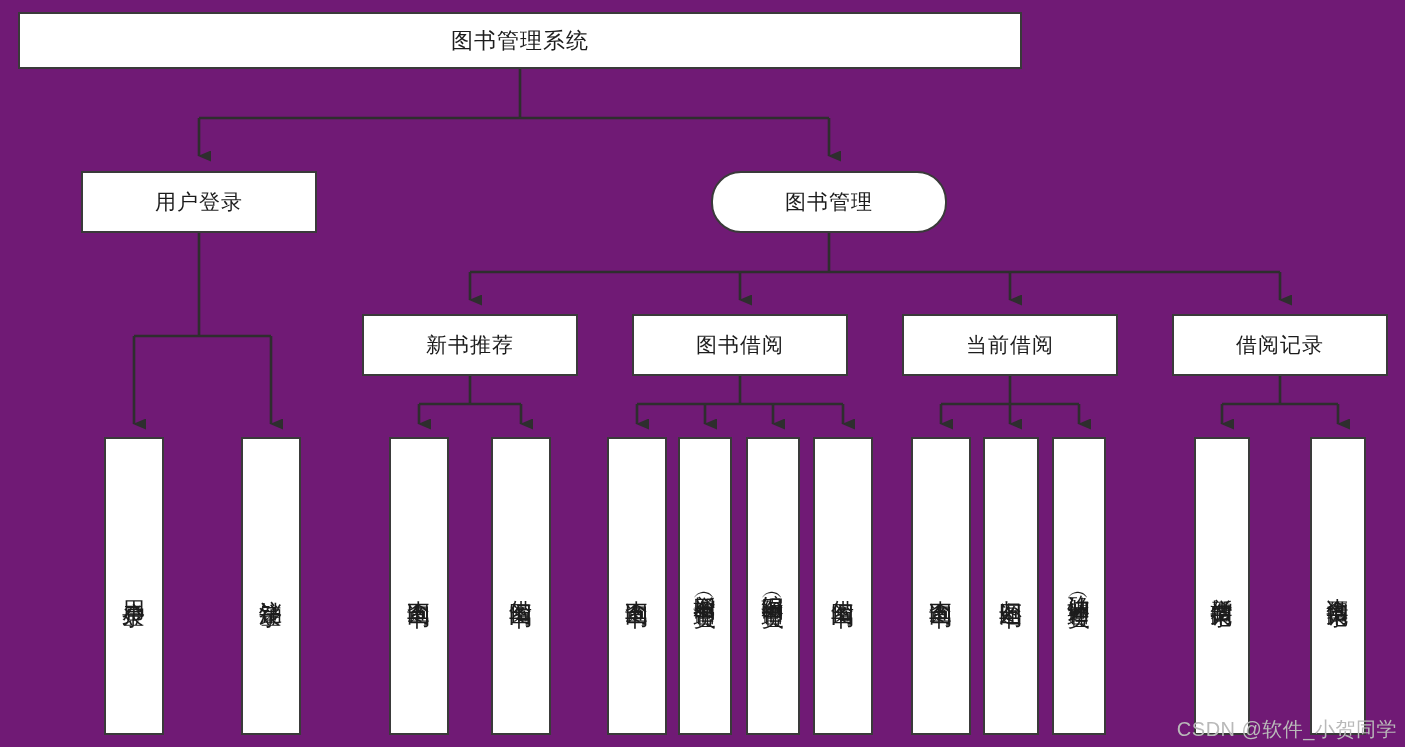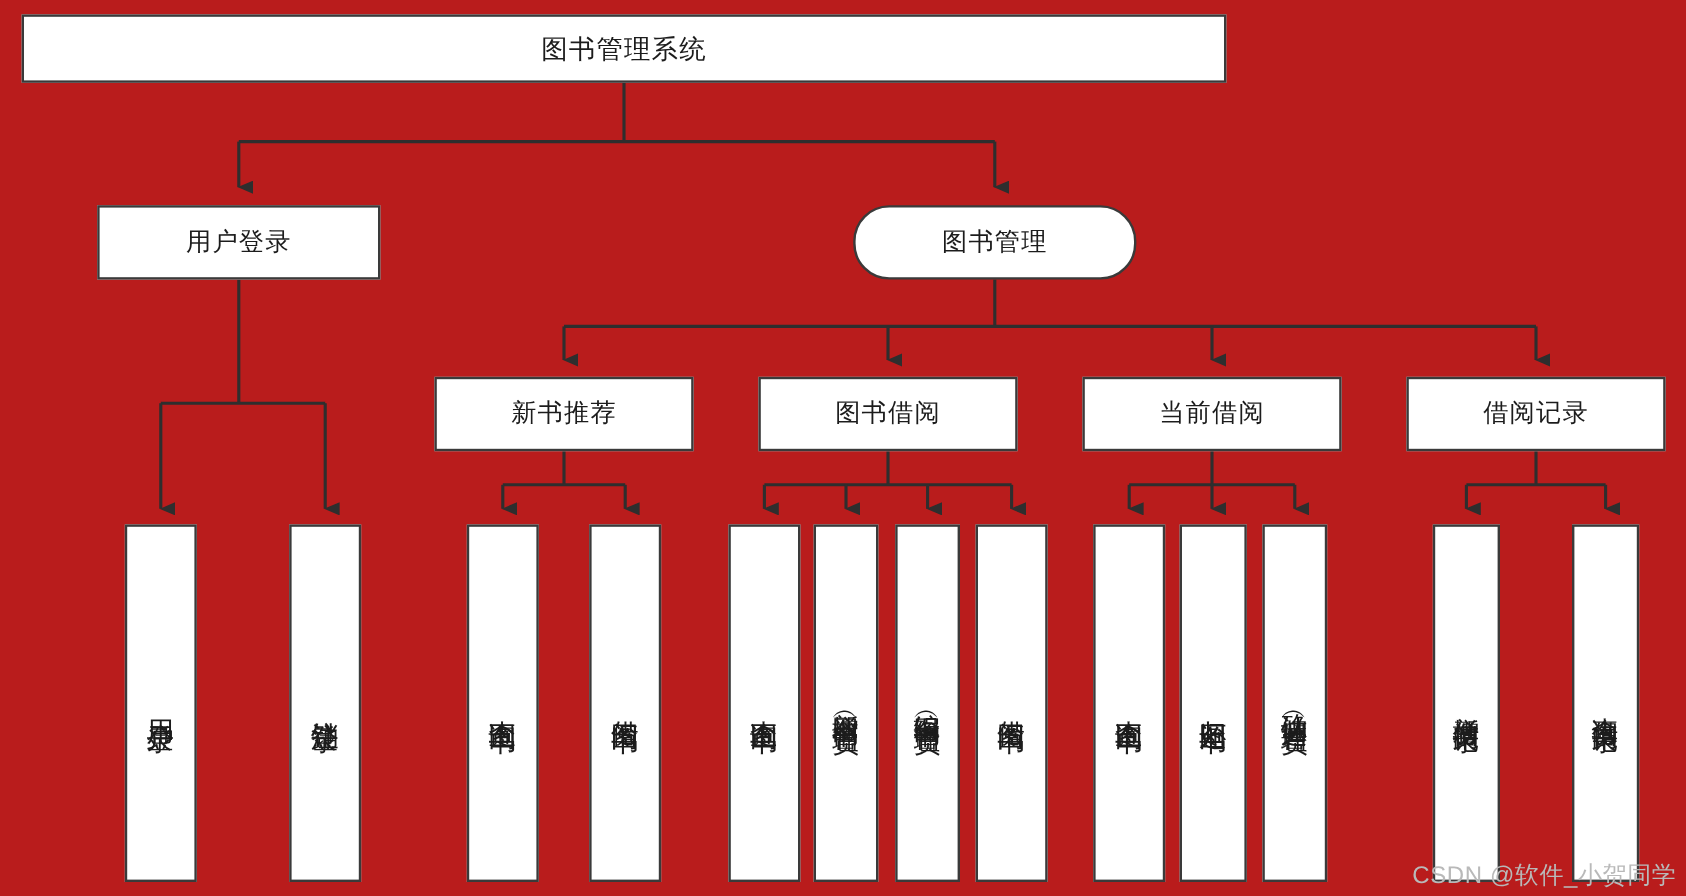--- a/index.html
+++ b/index.html
@@ -4,21 +4,21 @@
 <style>
   html, body {
     margin: 0;
     padding: 0;
     background: #ffffff;
   }
   #canvas {
     position: relative;
     width: 1405px;
     height: 747px;
-    background: #b91c1c;
+    background: #701a75;
     font-family: "Liberation Sans", "DejaVu Sans", sans-serif;
     overflow: hidden;
   }
   svg#wires {
     position: absolute;
     left: 0;
     top: 0;
     width: 1405px;
     height: 747px;
     pointer-events: none;

